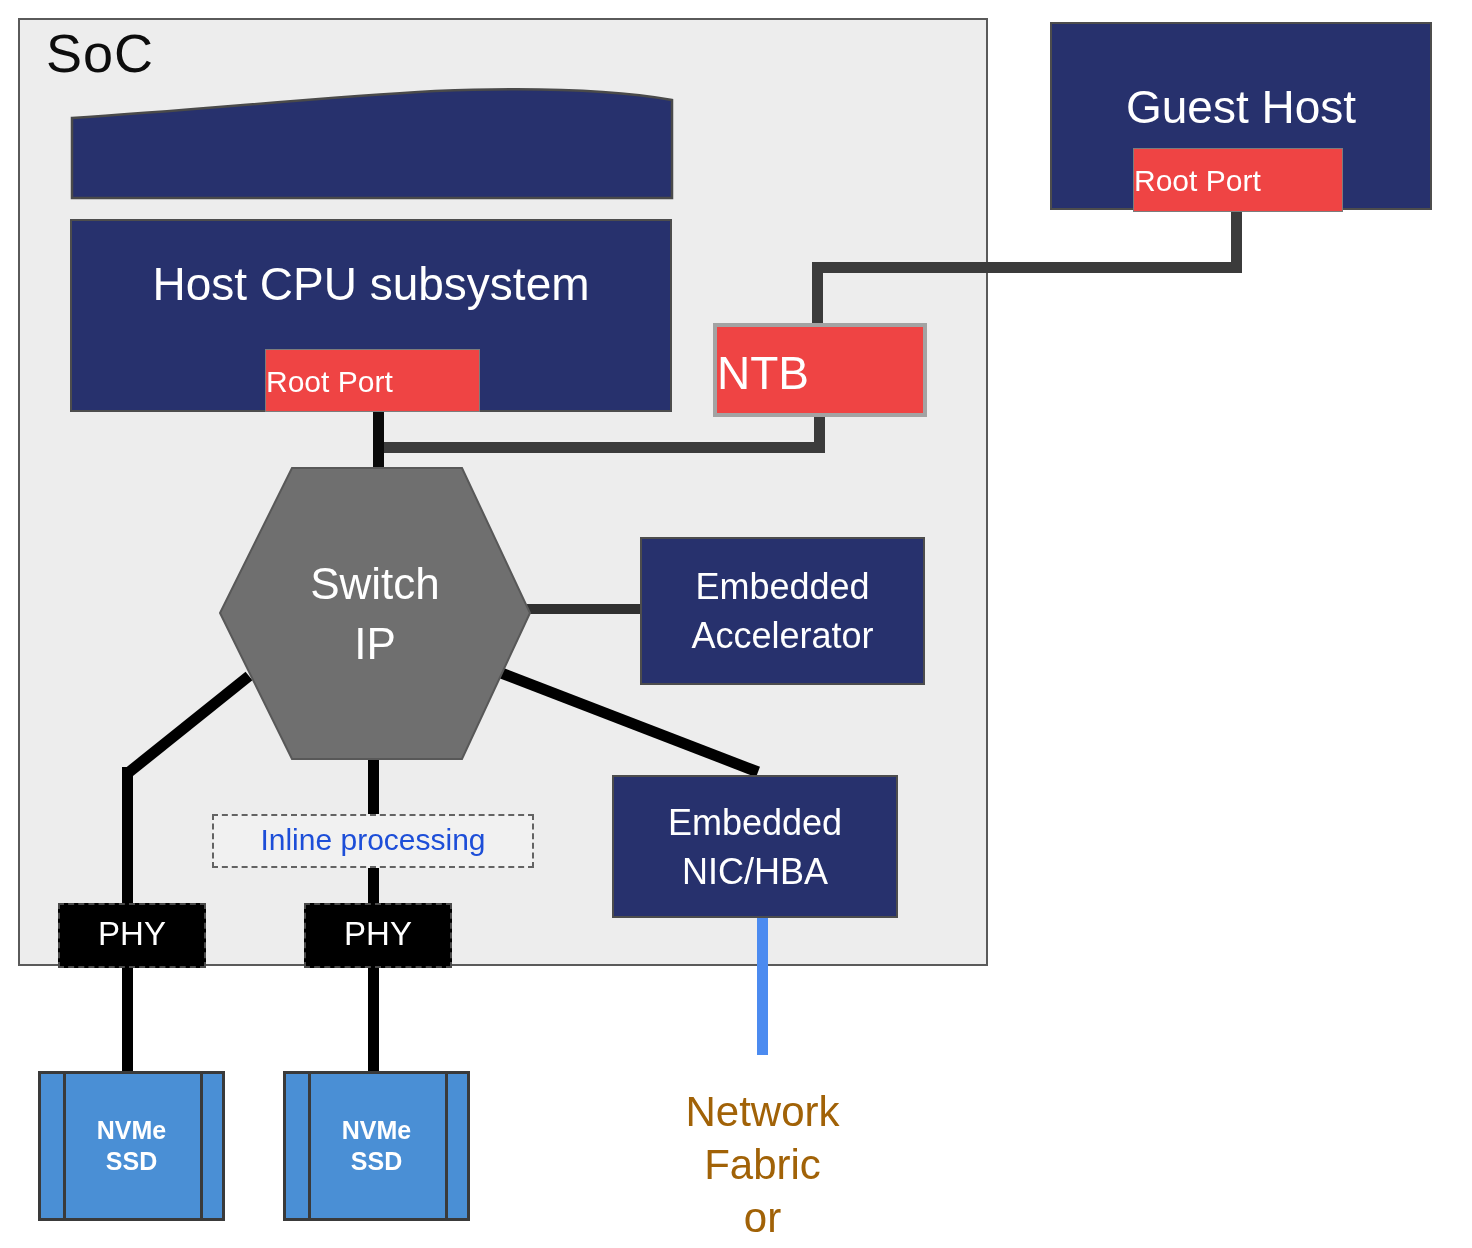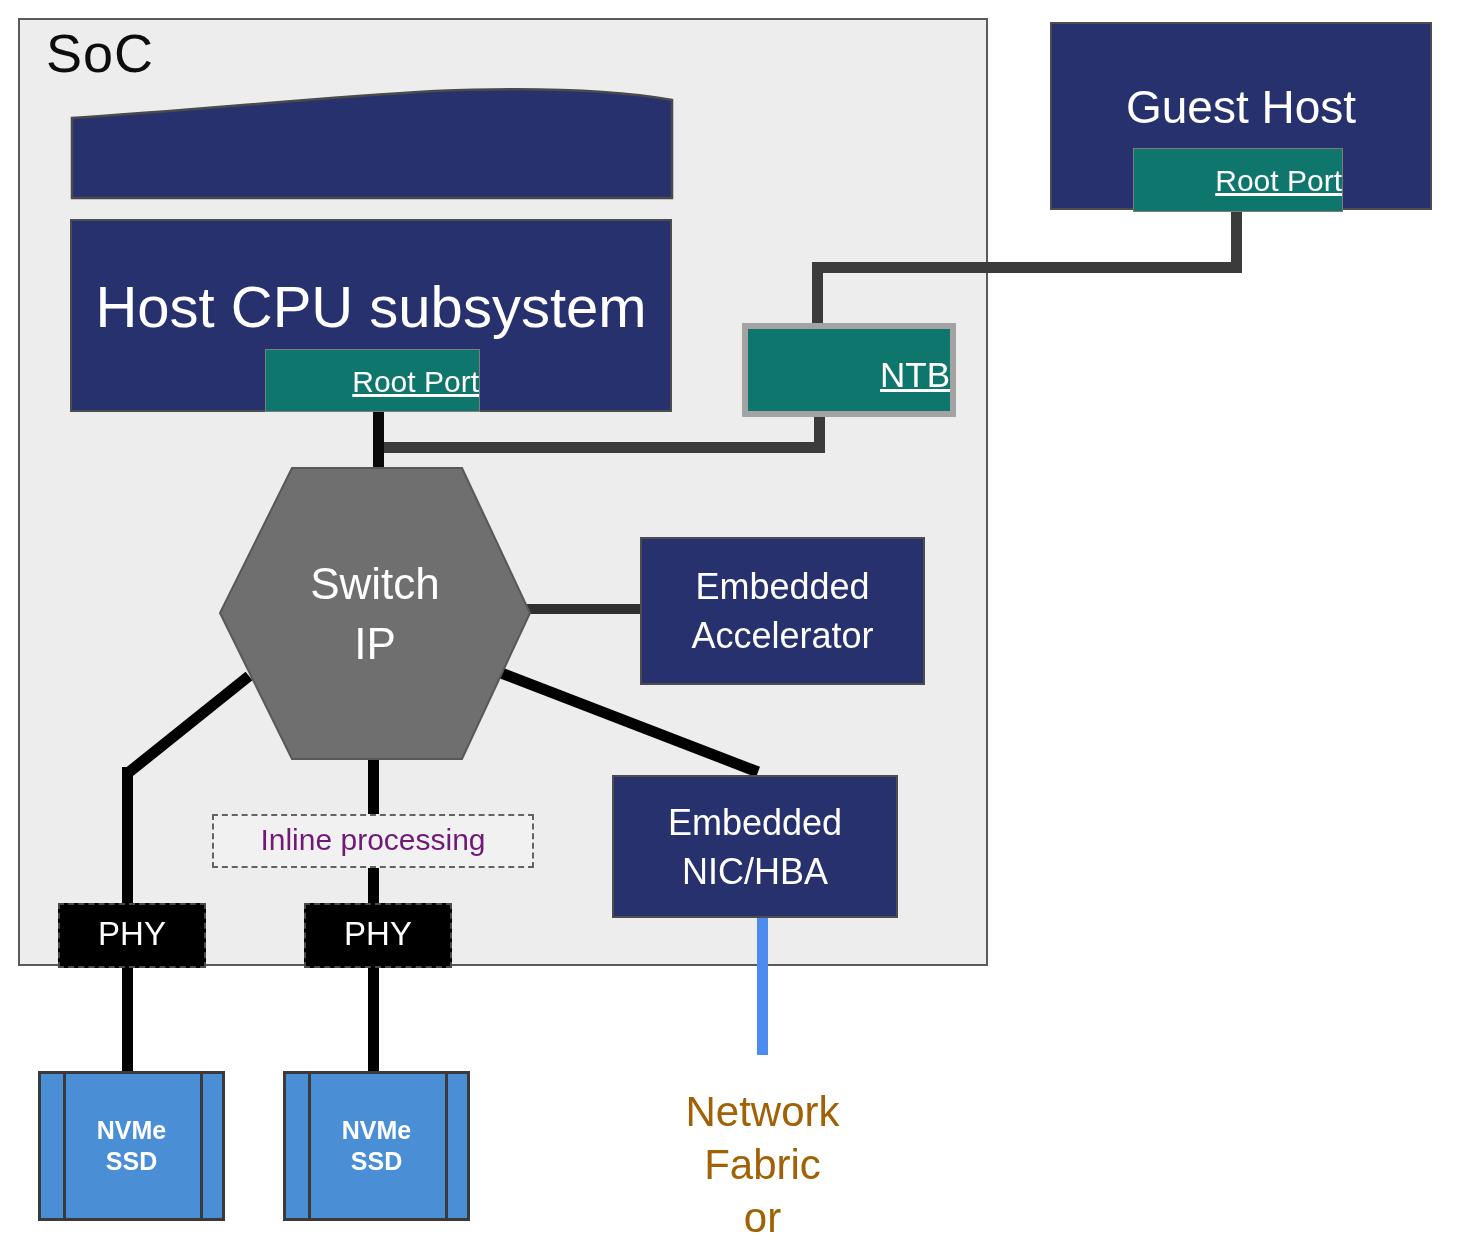--- a/index.html
+++ b/index.html
@@ -1,30 +1,30 @@
 <!DOCTYPE html>
 <html><head>
 <meta charset="utf-8">
 <style>
   html,body{margin:0;padding:0;background:#ffffff;font-family:"Liberation Sans",sans-serif;}
   #canvas{position:relative;width:1472px;height:1248px;background:#ffffff;overflow:hidden;}
   .abs{position:absolute;box-sizing:border-box;}
   .soc-box{left:18px;top:18px;width:970px;height:948px;background:#ededed;border:2px solid #5a5a5a;}
   .soc-label{left:46px;top:22px;font-size:54px;color:#0d0d0d;letter-spacing:1px;}
   .navy{background:#27316d;border:2px solid #4d4d4d;color:#ffffff;text-align:center;}
-  .graybox{background:#0f766e;color:#ffffff;text-align:right;text-decoration:underline;}
-  .host-cpu{left:70px;top:219px;width:602px;height:193px;font-size:58px;padding-top:52px;}
+  .graybox{background:#ef4444;color:#ffffff;text-align:left;}
+  .host-cpu{left:70px;top:219px;width:602px;height:193px;font-size:46px;padding-top:36px;}
   .host-root{left:265px;top:349px;width:215px;height:63px;font-size:30px;line-height:63px;border:1px solid #7c7c7c;}
   .guest-host{left:1050px;top:22px;width:382px;height:188px;font-size:46px;padding-top:56px;}
   .guest-root{left:1133px;top:148px;width:210px;height:64px;font-size:30px;line-height:64px;border:1px solid #7c7c7c;}
-  .ntb{left:742px;top:323px;width:214px;height:94px;font-size:35px;line-height:92px;border:6px solid #a3a3a3;}
+  .ntb{left:713px;top:323px;width:214px;height:94px;font-size:46px;line-height:92px;border:4px solid #a3a3a3;}
   .hex-label{left:218px;top:465px;width:314px;height:297px;display:flex;flex-direction:column;align-items:center;justify-content:center;color:#fff;font-size:44px;line-height:60px;text-align:right;}
   .accel{left:640px;top:537px;width:285px;height:148px;font-size:36px;line-height:49px;display:flex;flex-direction:column;align-items:center;justify-content:center;}
   .nic{left:612px;top:775px;width:286px;height:143px;font-size:36px;line-height:49px;display:flex;flex-direction:column;align-items:center;justify-content:center;}
-  .inline-box{left:212px;top:814px;width:322px;height:54px;background:#f1f1f1;border:2px dashed #636363;color:#701a75;font-size:30px;line-height:48px;text-align:center;}
+  .inline-box{left:212px;top:814px;width:322px;height:54px;background:#f1f1f1;border:2px dashed #636363;color:#1d4ed8;font-size:30px;line-height:48px;text-align:center;}
   .phy{background:#000000;border:2px dashed #4a4a4a;color:#ffffff;font-size:33px;line-height:58px;text-align:center;width:148px;height:65px;top:903px;}
   .phy-left{left:58px;}
   .phy-mid{left:304px;}
   .ssd{width:187px;height:150px;top:1071px;background:#4a8fd5;border:3px solid #3a3a3a;color:#ffffff;font-size:25px;line-height:31px;font-weight:bold;display:flex;flex-direction:column;align-items:center;justify-content:center;text-align:center;}
   .ssd-left{left:38px;}
   .ssd-right{left:283px;}
   .ssd-line{position:absolute;top:0;bottom:0;width:3px;background:#3a3a3a;}
   .ssd-line.l{left:22px;} .ssd-line.r{right:19px;}
   .net-label{left:640px;top:1085px;width:245px;text-align:center;color:#a16207;font-size:42px;line-height:53px;}
   svg.layer{position:absolute;left:0;top:0;pointer-events:none;}

